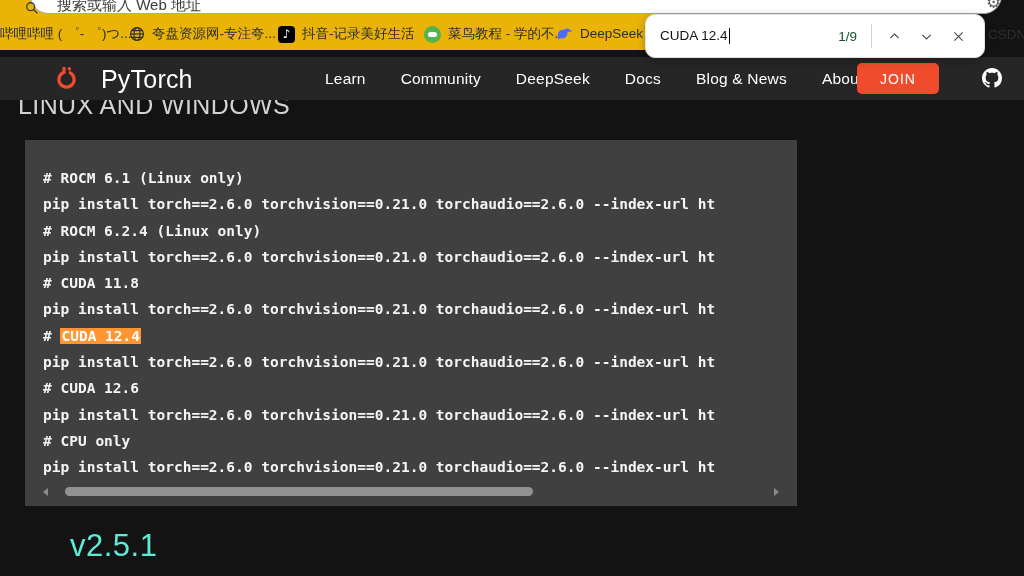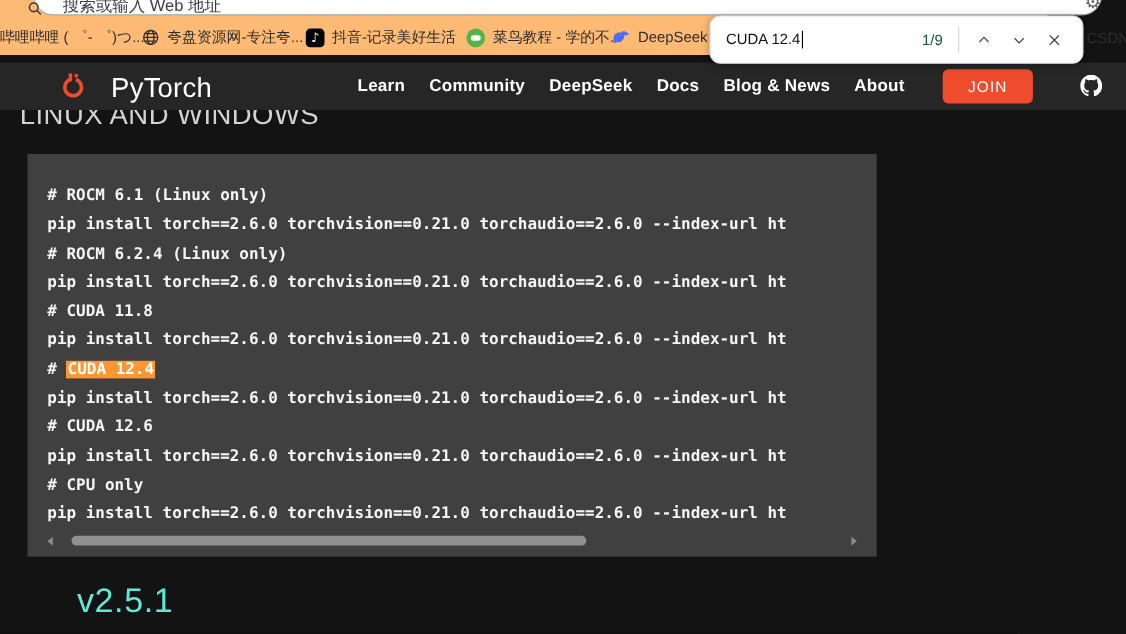--- a/index.html
+++ b/index.html
@@ -1,20 +1,20 @@
 <!DOCTYPE html>
 <html><head>
 <meta charset="utf-8">
 <style>
   * { margin:0; padding:0; box-sizing:border-box; }
   html,body { width:1024px; height:576px; background:#101010; font-family:"Liberation Sans", sans-serif; }
   .stage { position:relative; width:1024px; height:576px; overflow:hidden; background:#131313; }
 
   
-  .chrome { position:absolute; left:0; top:0; width:952px; height:50px; background:#fdba74; z-index:20; }
+  .chrome { position:absolute; left:0; top:0; width:952px; height:50px; background:#eab308; z-index:20; }
   .address-bar { position:absolute; left:30px; top:-23px; width:972px; height:37px; background:#fff; border:1px solid #a9a9a9; border-radius:19px; }
   .addr-search-icon { position:absolute; left:25px; top:1px; width:14px; height:14px; }
   .addr-placeholder { position:absolute; left:57px; top:-4px; font-size:15px; color:#3d3d3d; }
   .extensions-partial { position:absolute; left:986px; top:-8px; font-size:17px; color:#5f5f5f; font-family:"DejaVu Sans", sans-serif; }
 
   .bookmark { position:absolute; top:25px; height:18px; display:flex; align-items:center; gap:7px; font-size:13.5px; color:#2e2e2e; white-space:nowrap; cursor:default; }
   .fav { width:17px; height:17px; flex:0 0 auto; display:flex; align-items:center; justify-content:center; }
   .fav-tiktok { background:#000; border-radius:4px; color:#fff; font-size:12px; line-height:17px; text-align:center; font-family:"DejaVu Sans", sans-serif; }
   .fav-runoob { background:#52b44a; border-radius:50%; position:relative; }
   .fav-runoob::after { content:""; position:absolute; left:4px; top:6px; width:9px; height:5px; background:#fff; border-radius:3px; }
@@ -25,21 +25,21 @@
   .find-cursor { display:inline-block; width:1px; height:16px; background:#000; vertical-align:middle; margin-left:1px; }
   .find-count { margin-left:auto; font-size:13.5px; color:#14532d; padding-right:14px; }
   .find-divider { width:1px; height:24px; background:#d4d4d4; margin-right:6px; }
   .find-btn { width:32px; height:32px; display:flex; align-items:center; justify-content:center; border:none; background:transparent; cursor:pointer; }
   .find-btn svg { stroke:#4a4a4a; }
 
   
   .pt-header { position:absolute; left:0; top:57px; width:1024px; height:43px; background:#262626; z-index:10; }
   .pt-logo { position:absolute; left:54px; top:7px; display:flex; align-items:center; gap:22px; }
   .pt-wordmark { color:#ffffff; font-size:25px; letter-spacing:0.2px; }
-  .pt-nav { position:absolute; left:325px; top:0; height:43px; display:flex; align-items:center; gap:22px;font-weight:bold; }
+  .pt-nav { position:absolute; left:325px; top:0; height:43px; display:flex; align-items:center; gap:35px; }
   .nav-item { color:#ffffff; font-size:15.5px; letter-spacing:0.2px; text-decoration:none; cursor:pointer; white-space:nowrap; }
   .join-btn { position:absolute; left:857px; top:6px; height:31px; padding:0 23px; background:#ee4c2c; color:#fff; border:none; border-radius:5px; font-size:14px; letter-spacing:1px; font-family:"Liberation Sans", sans-serif; cursor:pointer; }
   .gh-link { position:absolute; left:982px; top:11px; width:20px; height:20px; cursor:pointer; }
 
   
   .page { position:absolute; left:0; top:50px; width:1024px; height:526px; background:#131313; z-index:1; }
   .section-heading { position:absolute; left:18px; top:40px; font-size:25px; line-height:30px; color:#d2d2d2; letter-spacing:0.4px; z-index:2; }
   .codeblock { position:absolute; left:25px; top:90px; width:772px; height:366px; background:#404040; padding:25px 0 0 18px; overflow:hidden; z-index:5; }
   .code-line { font-family:"DejaVu Sans Mono", monospace; font-weight:bold; font-size:14.5px; line-height:26.3px; color:#f5f5f5; white-space:pre; }
   mark.find-active { background:#ff9632; color:#ffffff; padding:0 1px; }

